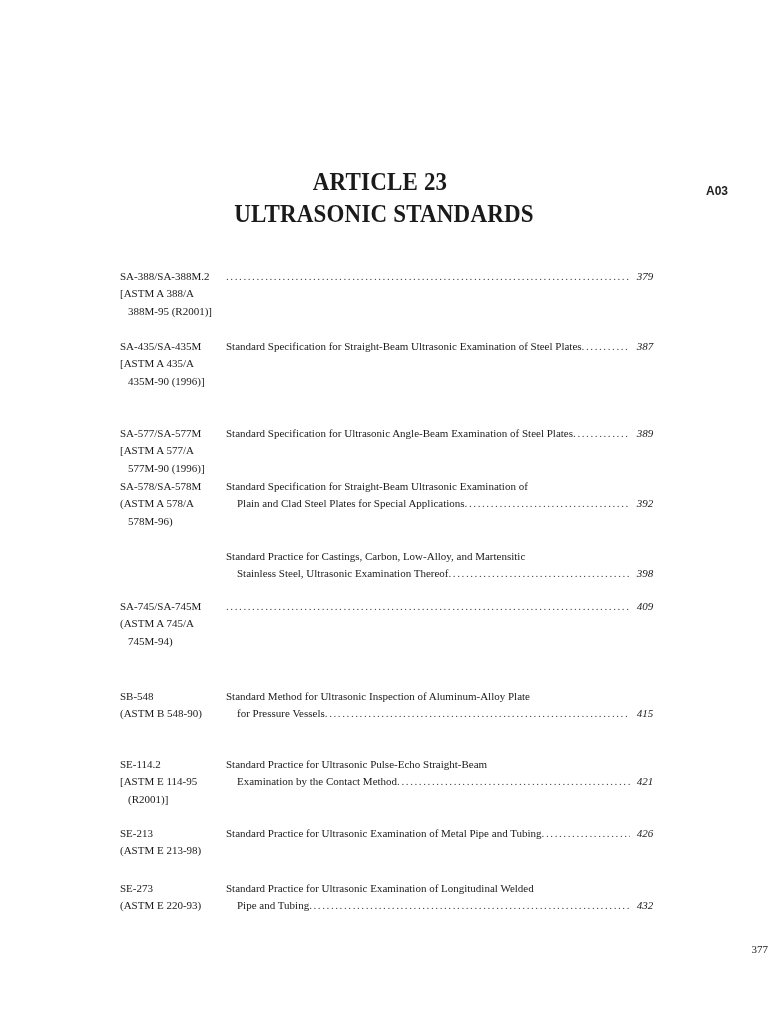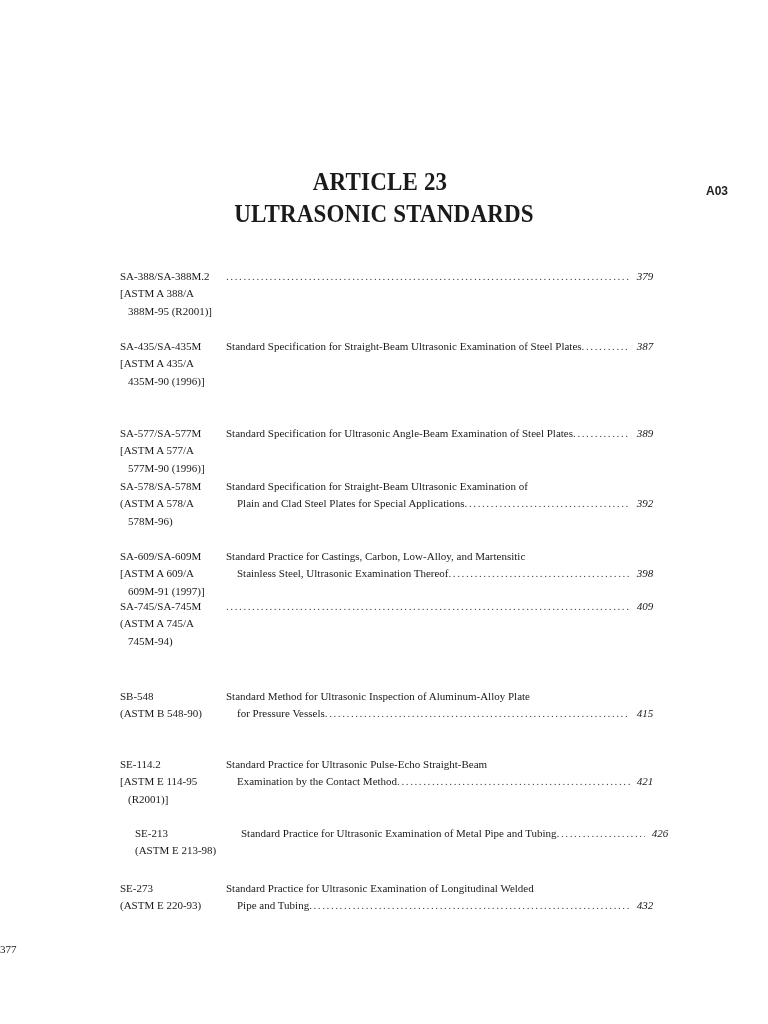--- a/index.html
+++ b/index.html
@@ -15,21 +15,21 @@
   .entry { position: relative; margin-bottom: 0; font-size: 11px; line-height: 17.3px; }
   .desig { position: absolute; left: 0; top: 0; width: 106px; }
   .desig .dl { white-space: nowrap; }
   .desig .dl.indent { padding-left: 8px; }
   .body { margin-left: 106px; position: relative; }
   .tline { white-space: nowrap; position: relative; display: flex; }
   .tline .txt { white-space: nowrap; }
   .tline .fill { flex: 1; overflow: hidden; white-space: nowrap; color: #444; letter-spacing: 1.6px; }
   .tline .page { width: 30px; text-align: center; font-style: italic; }
   .tline.cont { padding-left: 11px; }
-  .footer-page { position: absolute; top: 943px; left: 0; width: 768px; text-align: left; font-size: 11px; }
+  .footer-page { position: absolute; top: 943px; left: 0; width: 768px; text-align: right; font-size: 11px; }
 </style>
 </head>
 <body>
 
 <div class="title-block">
   <div class="title-line l1">ARTICLE 23</div>
   <div class="title-line">ULTRASONIC STANDARDS</div>
 </div>
 <div class="rev-mark">A03</div>
 
@@ -86,25 +86,20 @@
           <span class="txt">Standard Specification for Straight-Beam Ultrasonic Examination of</span>
         </div>
         <div class="tline cont">
           <span class="txt">Plain and Clad Steel Plates for Special Applications</span>
           <span class="fill"> ........................................................................................................................</span>
           <span class="page">392</span>
         </div>
       </div>
     </div>
     <div class="entry" style="position: absolute; top: 280px; left: 0px; width: 540px;">
-      <div class="desig">
-        <div class="dl">SA-609/SA-609M</div>
-        <div class="dl">[ASTM A 609/A</div>
-        <div class="dl indent">609M-91 (1997)]</div>
-      </div>
       <div class="body">
         <div class="tline">
           <span class="txt">Standard Practice for Castings, Carbon, Low-Alloy, and Martensitic</span>
         </div>
         <div class="tline cont">
           <span class="txt">Stainless Steel, Ultrasonic Examination Thereof</span>
           <span class="fill"> ........................................................................................................................</span>
           <span class="page">398</span>
         </div>
       </div>
@@ -148,21 +143,21 @@
         <div class="tline">
           <span class="txt">Standard Practice for Ultrasonic Pulse-Echo Straight-Beam</span>
         </div>
         <div class="tline cont">
           <span class="txt">Examination by the Contact Method</span>
           <span class="fill"> ........................................................................................................................</span>
           <span class="page">421</span>
         </div>
       </div>
     </div>
-    <div class="entry" style="position: absolute; top: 557px; left: 0px; width: 540px; margin-left: 15px;">
+    <div class="entry" style="position: absolute; top: 557px; left: 0px; width: 540px;">
       <div class="desig">
         <div class="dl">SE-213</div>
         <div class="dl">(ASTM E 213-98)</div>
       </div>
       <div class="body">
         <div class="tline">
           <span class="txt">Standard Practice for Ultrasonic Examination of Metal Pipe and Tubing</span>
           <span class="fill"> ........................................................................................................................</span>
           <span class="page">426</span>
         </div>

